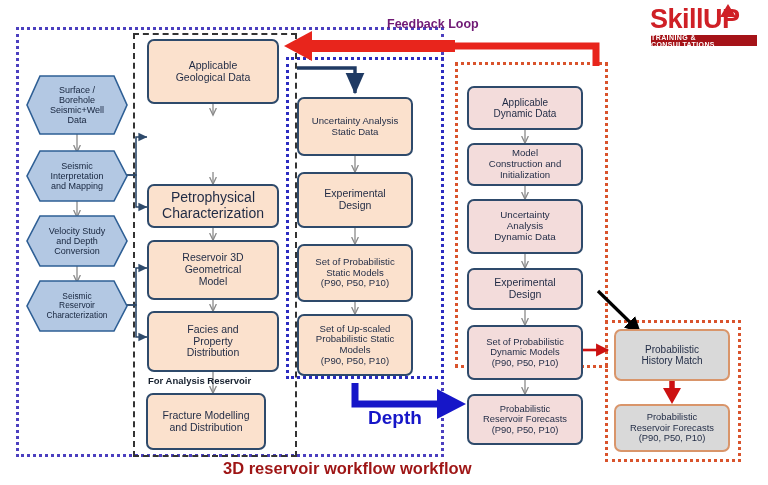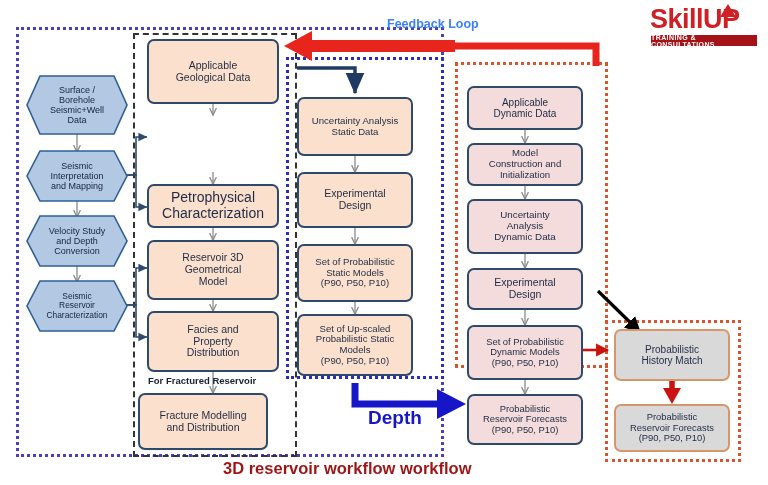--- a/index.html
+++ b/index.html
@@ -36,21 +36,21 @@
     color:#16243d;line-height:1.14;
   }
   .hextxt span{display:block;width:100%;white-space:pre-line;}
 
   .peach{background:#fbe1cd;border:2px solid #2e4a6b;}
   .pink {background:#f3dcdb;border:2px solid #2e4a6b;}
   .gray {background:#d9d9d9;border:2px solid #d9956a;}
 
   
   .lbl{position:absolute;white-space:nowrap;}
-  #feedback-label{font-size:12.5px;font-weight:bold;color:#3b82f6;padding-left:22px;}
+  #feedback-label{font-size:12.5px;font-weight:bold;color:#701a75;padding-left:22px;}
   #dynamic-label{font-size:20px;font-weight:bold;color:#e8422a;}
   #static-label{font-size:19px;font-weight:bold;color:#1616c8;}
   #fractured-label{font-size:9.5px;font-weight:bold;color:#17212f;}
   #caption{font-size:16.5px;font-weight:bold;color:#9e1515;}
 
   
   #logo{position:absolute;left:648px;top:4px;width:112px;height:44px;}
   #logo .wordmark{
     font-size:27px;font-weight:bold;letter-spacing:-0.5px;
     color:#cf2026;line-height:1;position:absolute;left:2px;top:2px;
@@ -216,24 +216,24 @@
 Model</span>
   </div>
 
   <div class="node peach" style="left:147px;top:311px;width:132px;height:61px;font-size:10.5px;">
     <span>Facies and
 Property
 Distribution</span>
   </div>
 
   <div class="lbl" id="fractured-label" style="left:148px;top:375px;">
-    <span>For Fractured Reservoir</span>
-  </div>
-
-  <div class="node peach" style="left:138px;top:393px;width:130px;height:57px;font-size:10.5px;align-items:center;">
+    <span>For Analysis Reservoir</span>
+  </div>
+
+  <div class="node peach" style="left:146px;top:393px;width:120px;height:57px;font-size:10.5px;align-items:center;">
     <span>Fracture Modelling
 and Distribution</span>
   </div>
 
   <div class="node peach" style="left:297px;top:97px;width:116px;height:59px;font-size:9.6px;">
     <span>Uncertainty Analysis
 Static Data</span>
   </div>
 
   <div class="node peach" style="left:297px;top:172px;width:116px;height:56px;font-size:10.5px;">

